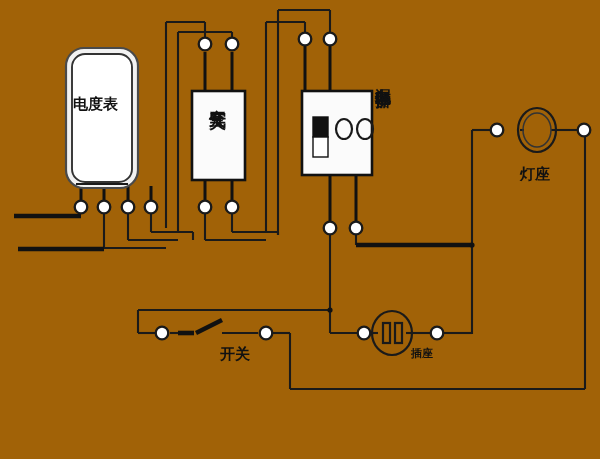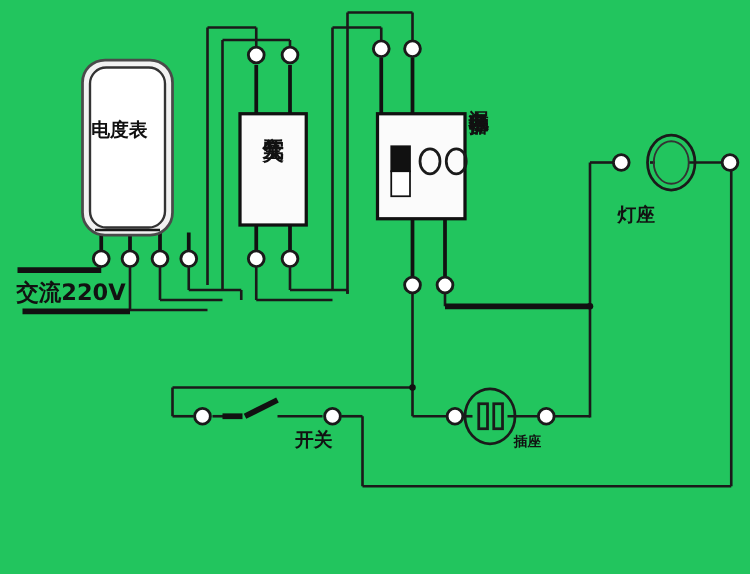--- a/index.html
+++ b/index.html
@@ -8,21 +8,21 @@
     padding: 0;
     background: #ffffff;
   }
   body {
     font-family: "DejaVu Sans", "Liberation Sans", sans-serif;
   }
   #diagram-root {
     position: relative;
     width: 600px;
     height: 459px;
-    background: #22c55e;
+    background: #a16207;
     overflow: hidden;
   }
   #wiring-svg {
     display: block;
     width: 600px;
     height: 459px;
   }
   .wire {
     stroke: #1a1a1a;
     stroke-width: 2.1;
@@ -266,21 +266,20 @@
     </g>
 
   </svg>
 
   <div class="label-html" style="left:73px; top:97px; font-size:15px; font-family:'DejaVu Sans',sans-serif;">电度表</div>
 
   <div class="label-vertical" style="left:209px; top:96px; font-size:17px; font-family:'DejaVu Sans',sans-serif;">空气开关</div>
 
   <div class="label-vertical" style="left:375px; top:75px; font-size:16px; font-family:'DejaVu Sans',sans-serif;">漏电保护器</div>
 
-  <div class="label-html" style="left:494px; top:166px; font-size:15px; font-family:Liberation Mono, monospace;">灯座</div>
+  <div class="label-html" style="left:520px; top:166px; font-size:15px; font-family:Liberation Sans, sans-serif;">灯座</div>
 
   <div class="label-html" style="left:411px; top:348px; font-size:11px; font-family:'DejaVu Sans',sans-serif;">插座</div>
 
-  <div class="label-html" style="left:236px; top:346px; font-size:15px; font-family:Liberation Serif, serif;">开关</div>
-
-  <div class="label-html" style="left:13px; top:226px; font-size:18px; font-family:'DejaVu Sans',sans-serif;">交流220V</div>
+  <div class="label-html" style="left:220px; top:346px; font-size:15px; font-family:Liberation Sans, sans-serif;">开关</div>
+
 
 </div>
 
 </body></html>

